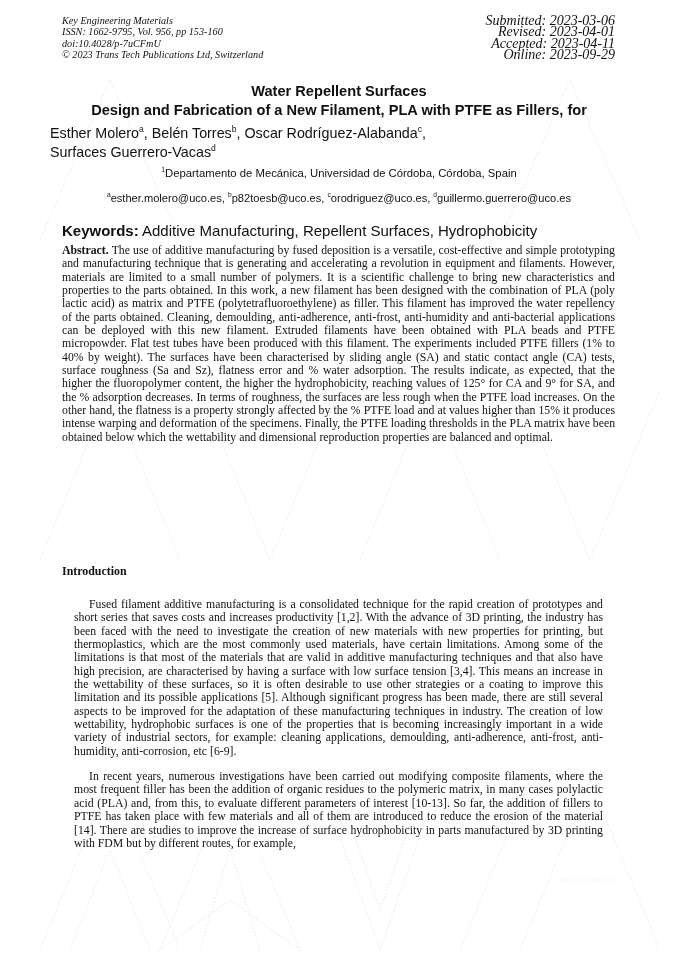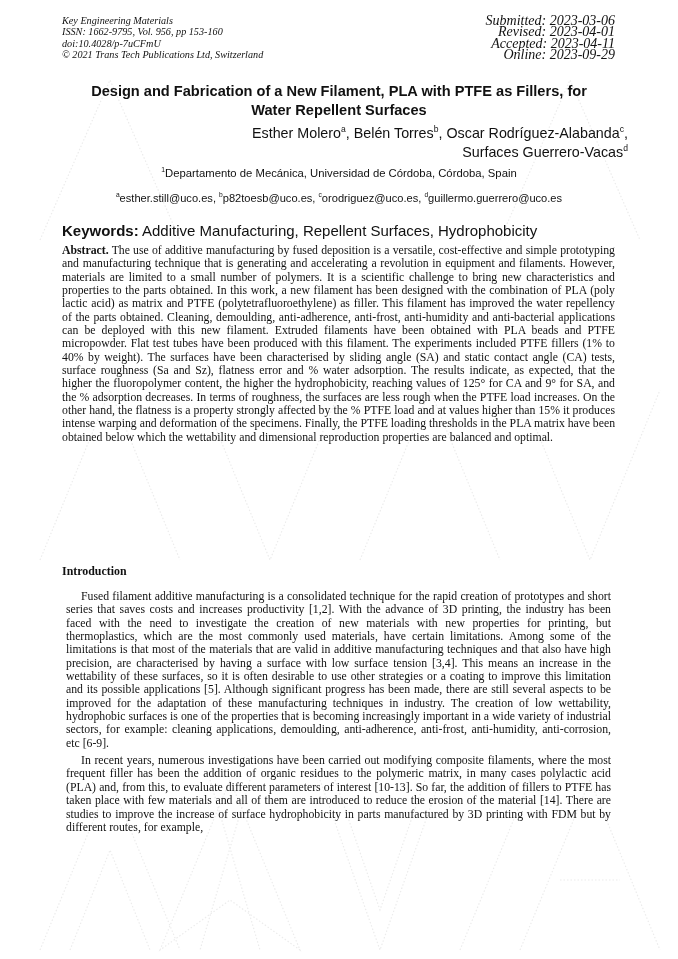--- a/index.html
+++ b/index.html
@@ -23,21 +23,21 @@
     font-family: "Liberation Serif", serif; font-style: italic;
     font-size: 14px; line-height: 11.4px; color: #111;
   }
   .title {
     position: absolute; left: 50px; width: 578px; top: 82px;
     text-align: center; font-family: "Liberation Sans", sans-serif;
     font-weight: bold; font-size: 14.6px; line-height: 18.5px; color: #111;
   }
   .authors {
     position: absolute; left: 50px; width: 578px; top: 124px;
-    text-align: right; font-family: "Liberation Sans", sans-serif;
+    text-align: left; font-family: "Liberation Sans", sans-serif;
     font-size: 14.3px; line-height: 18.5px; color: #111;
   }
   .authors sup, .affil sup, .emails sup { font-size: 0.6em; vertical-align: super; line-height: 0; }
   .affil {
     position: absolute; left: 50px; width: 578px; top: 166px;
     text-align: center; font-family: "Liberation Sans", sans-serif;
     font-size: 11.3px; line-height: 14px; color: #111;
   }
   .emails {
     position: absolute; left: 50px; width: 578px; top: 191px;
@@ -57,21 +57,21 @@
     text-align: justify;
   }
   .abstract { top: 244px; }
   .abstract b { font-weight: bold; }
   .intro-heading {
     position: absolute; left: 62px; top: 564px;
     font-family: "Liberation Serif", serif; font-weight: bold;
     font-size: 11.9px; line-height: 14px; color: #111;
   }
   .intro { top: 586px; }
-  .intro p { margin: 4px; text-indent: 15px; }
+  .intro p { margin: 12px; text-indent: 15px; }
 </style>
 </head>
 <body>
 
 <svg class="watermark" viewBox="0 0 678 959" xmlns="http://www.w3.org/2000/svg">
   <g fill="none" stroke="#ececec" stroke-width="1.2" stroke-dasharray="1.5 2">
     <path d="M40 950 L110 780 L180 950"></path>
     <path d="M70 950 L110 850 L150 950"></path>
     <path d="M160 950 L230 780 L300 950 L230 900 Z"></path>
     <path d="M210 780 L260 950"></path>
@@ -89,50 +89,50 @@
     <path d="M500 240 L570 80 L640 240"></path>
   </g>
 </svg>
 
 <div class="page">
 
   <div class="hdr-left">
     <div>Key Engineering Materials</div>
     <div>ISSN: 1662-9795, Vol. 956, pp 153-160</div>
     <div>doi:10.4028/p-7uCFmU</div>
-    <div>© 2021 Trans Tech Publications Ltd, Switzerland</div>
+    <div>© 2023 Trans Tech Publications Ltd, Switzerland</div>
   </div>
 
   <div class="hdr-right">
     <div>Submitted: 2023-03-06</div>
     <div>Revised: 2023-04-01</div>
     <div>Accepted: 2023-04-11</div>
     <div>Online: 2023-09-29</div>
   </div>
 
   <div class="title">
+    <div>Water Repellent Surfaces</div>
     <div>Design and Fabrication of a New Filament, PLA with PTFE as Fillers, for</div>
-    <div>Water Repellent Surfaces</div>
   </div>
 
   <div class="authors">
     <div>
       <span>Esther Molero</span><sup>a</sup><span>, </span><span>Belén Torres</span><sup>b</sup><span>, </span><span>Oscar Rodríguez-Alabanda</span><sup>c</sup><span>,</span>
     </div>
     <div>
       <span>Surfaces Guerrero-Vacas</span><sup>d</sup>
     </div>
   </div>
 
   <div class="affil">
     <sup>1</sup><span>Departamento de Mecánica, Universidad de Córdoba, Córdoba, Spain</span>
   </div>
 
   <div class="emails">
-    <sup>a</sup><span>esther.still@uco.es</span><span>, </span><sup>b</sup><span>p82toesb@uco.es</span><span>, </span><sup>c</sup><span>orodriguez@uco.es</span><span>, </span><sup>d</sup><span>guillermo.guerrero@uco.es</span>
+    <sup>a</sup><span>esther.molero@uco.es</span><span>, </span><sup>b</sup><span>p82toesb@uco.es</span><span>, </span><sup>c</sup><span>orodriguez@uco.es</span><span>, </span><sup>d</sup><span>guillermo.guerrero@uco.es</span>
   </div>
 
   <div class="keywords">
     <b>Keywords:</b><span> Additive Manufacturing, Repellent Surfaces, Hydrophobicity</span>
   </div>
 
   <div class="body-text abstract">
     <b>Abstract.</b><span> The use of additive manufacturing by fused deposition is a versatile, cost-effective and simple prototyping and manufacturing technique that is generating and accelerating a revolution in equipment and filaments. However, materials are limited to a small number of polymers. It is a scientific challenge to bring new characteristics and properties to the parts obtained. In this work, a new filament has been designed with the combination of PLA (poly lactic acid) as matrix and PTFE (polytetrafluoroethylene) as filler. This filament has improved the water repellency of the parts obtained. Cleaning, demoulding, anti-adherence, anti-frost, anti-humidity and anti-bacterial applications can be deployed with this new filament. Extruded filaments have been obtained with PLA beads and PTFE micropowder. Flat test tubes have been produced with this filament. The experiments included PTFE fillers (1% to 40% by weight). The surfaces have been characterised by sliding angle (SA) and static contact angle (CA) tests, surface roughness (Sa and Sz), flatness error and % water adsorption. The results indicate, as expected, that the higher the fluoropolymer content, the higher the hydrophobicity, reaching values of 125° for CA and 9° for SA, and the % adsorption decreases. In terms of roughness, the surfaces are less rough when the PTFE load increases. On the other hand, the flatness is a property strongly affected by the % PTFE load and at values higher than 15% it produces intense warping and deformation of the specimens. Finally, the PTFE loading thresholds in the PLA matrix have been obtained below which the wettability and dimensional reproduction properties are balanced and optimal.</span>
   </div>
 

